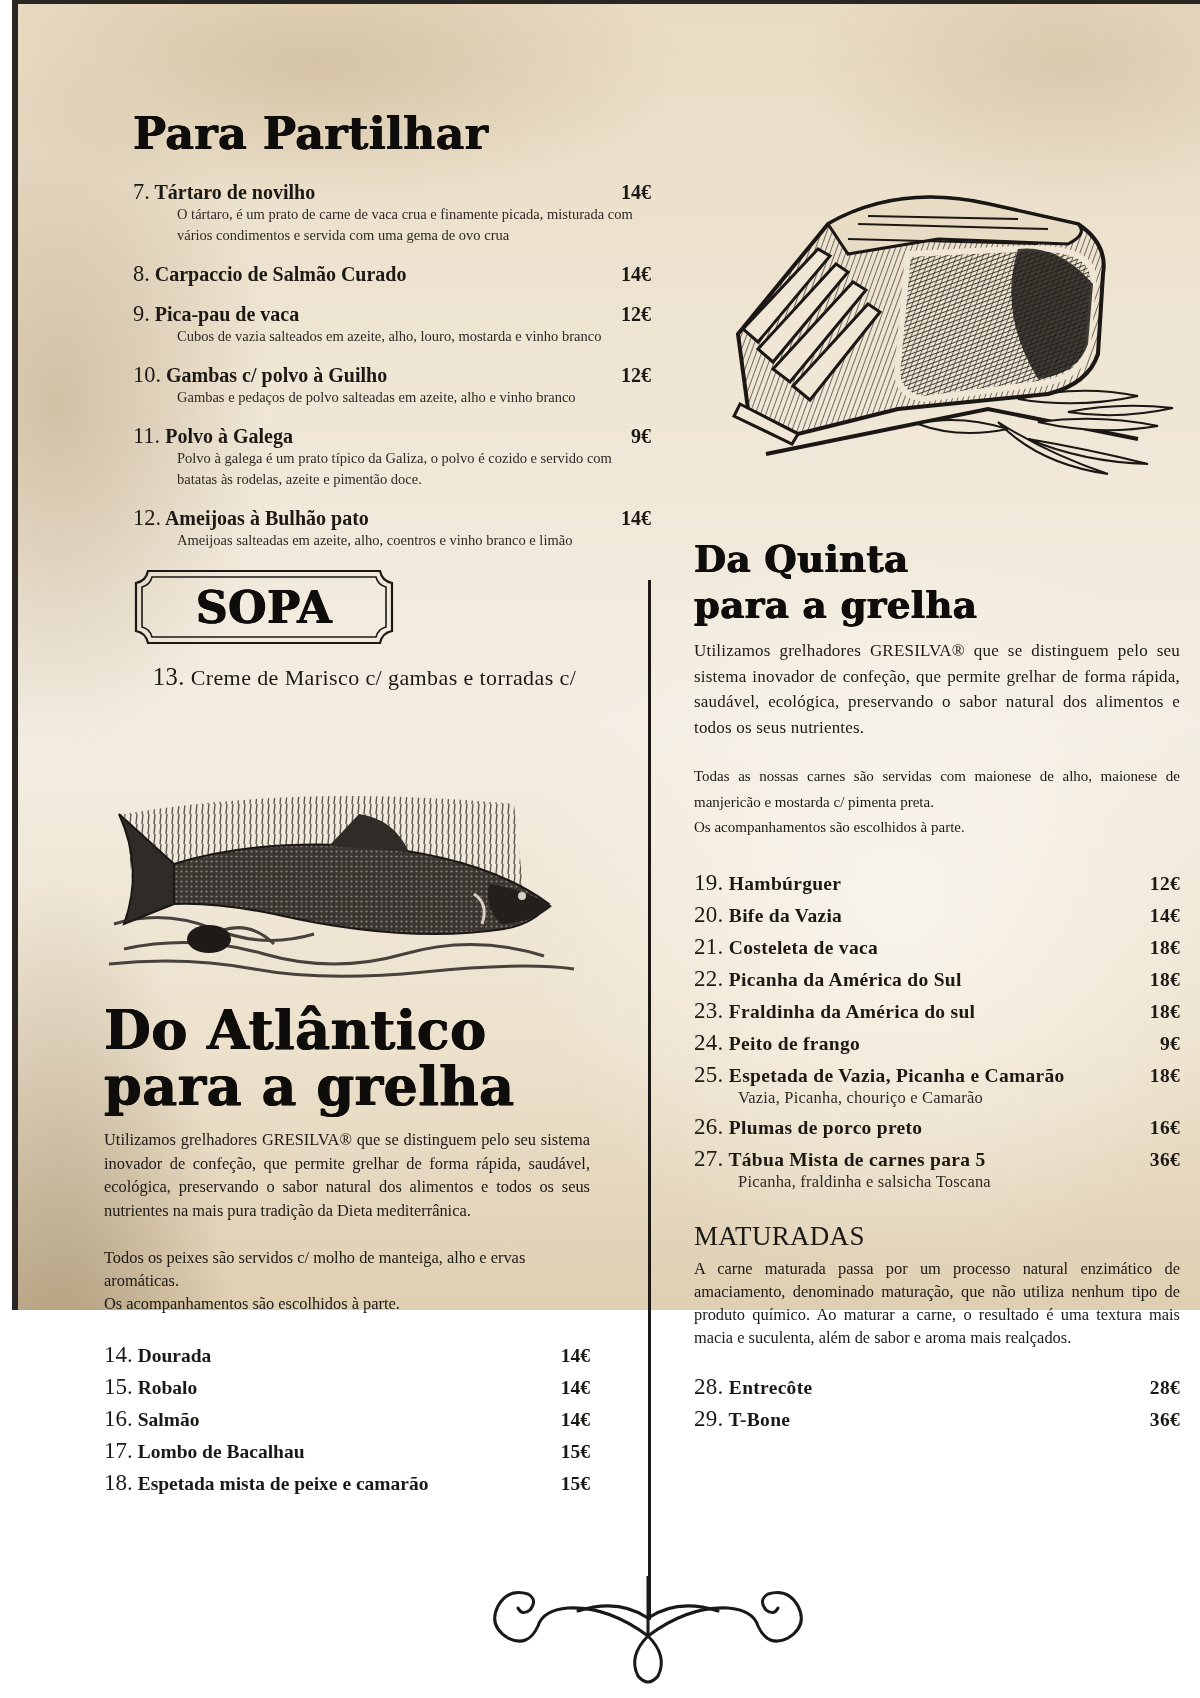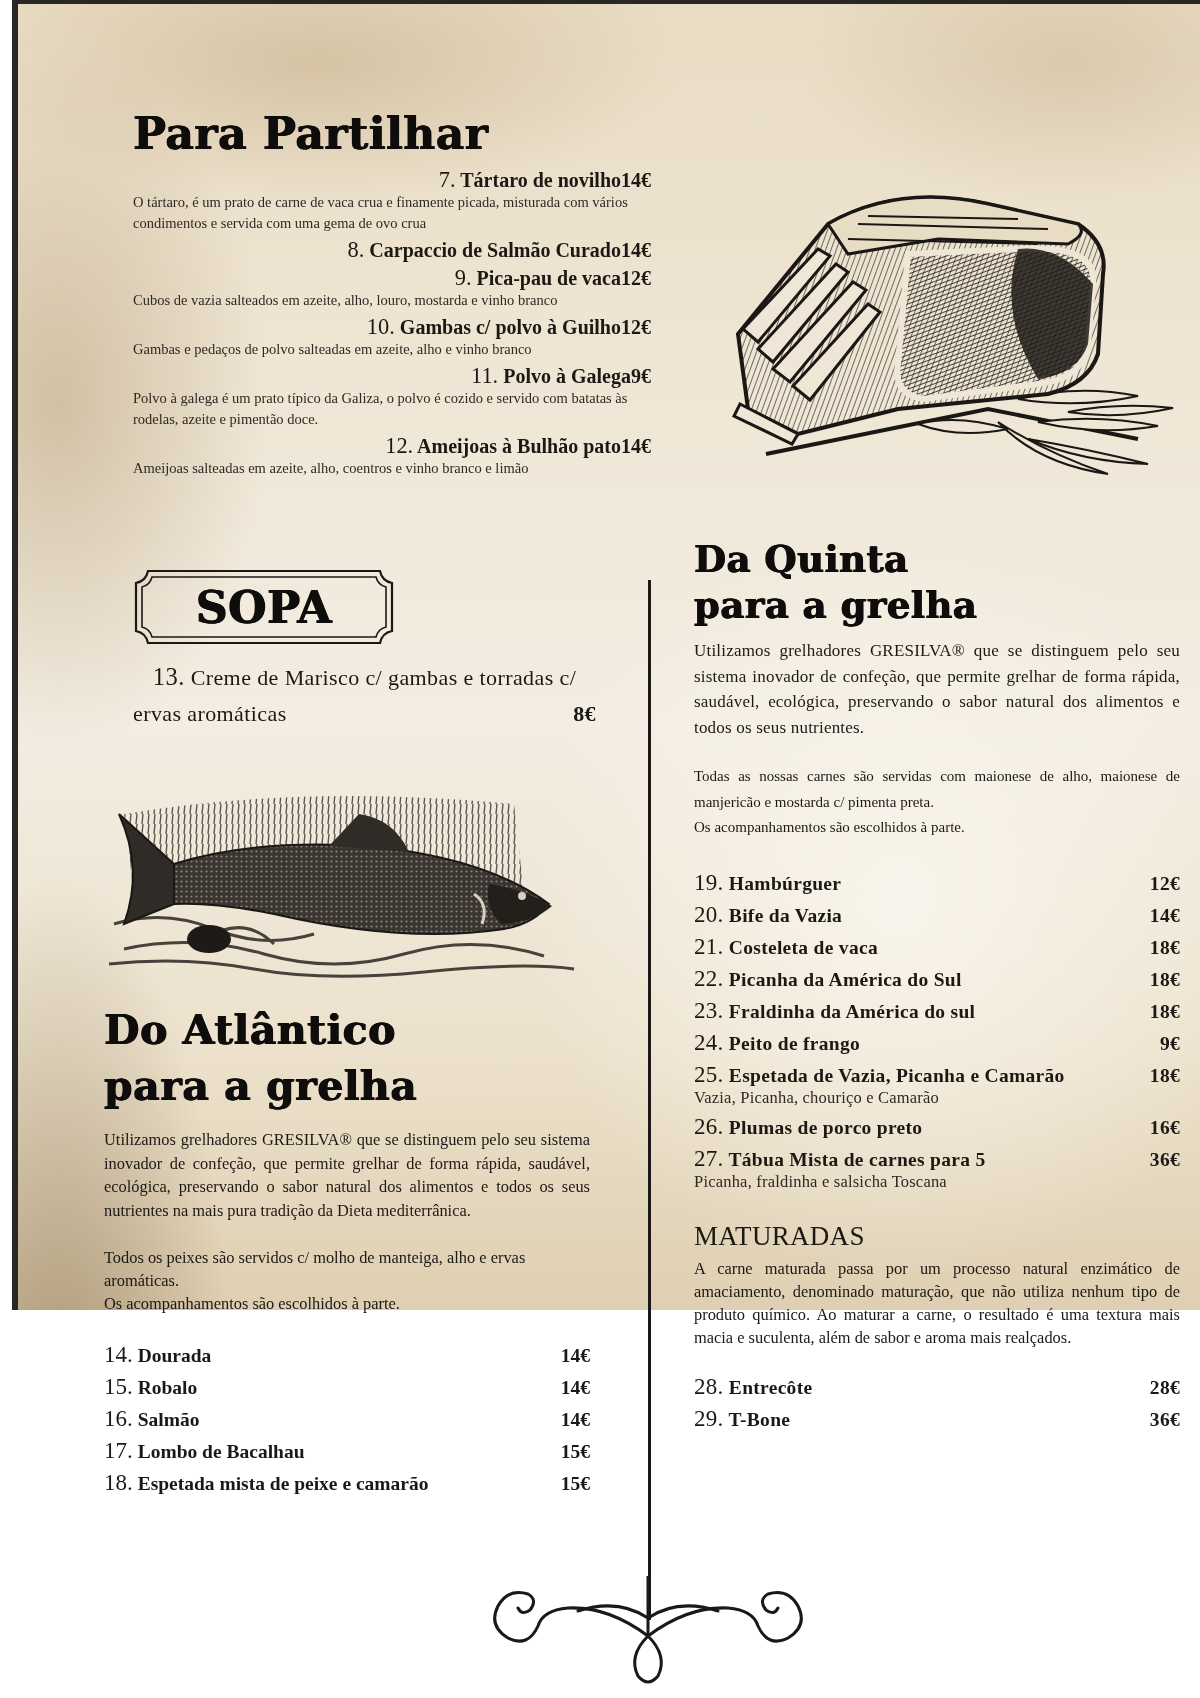--- a/index.html
+++ b/index.html
@@ -31,39 +31,39 @@
       font-family: "DejaVu Serif", "Liberation Serif", serif;
       font-weight: 900; color: #0f0d0b; letter-spacing: 0.5px; margin: 0;
       text-shadow: 0.6px 0 0 #0f0d0b, -0.6px 0 0 #0f0d0b;
     }
 
     
     .item-row { display: flex; justify-content: space-between; align-items: baseline; }
     .item-num { font-size: 1.12em; }
     .item-name { font-weight: bold; }
     .item-price { font-weight: bold; white-space: nowrap; }
-    .item-desc { color: #2d2924; }
+    .item-desc { color: #2d2924; margin-left: 44px; }
 
     
     #partilhar { left: 115px; top: 100px; width: 518px; }
     #partilhar .h-display { font-size: 44px; line-height: 60px; }
-    #partilhar .item-row { font-size: 20px; line-height: 24px; margin-top: 4px; justify-content: flex-end; }
+    #partilhar .item-row { font-size: 20px; line-height: 24px; margin-top: 16px; }
     #partilhar .item-desc { font-size: 14.5px; line-height: 21px; }
 
     
     #sopa-box { left: 116px; top: 565px; width: 260px; height: 76px; }
     #sopa-box svg { position: absolute; left: 0; top: 0; }
     #sopa-title { position: absolute; left: 0; top: 0; width: 260px; height: 76px;
       display: flex; align-items: center; justify-content: center;
       font-size: 44px; }
     #sopa-item { left: 115px; top: 655px; width: 463px; font-size: 22px; line-height: 36px; letter-spacing: 0.4px; text-align: center; }
 
     
     #atlantico { left: 86px; top: 998px; width: 486px; }
-    #atlantico .h-display { font-size: 41px; line-height: 56px; }
+    #atlantico .h-display { font-size: 54px; line-height: 56px; }
     #atlantico .intro { font-size: 16.4px; line-height: 23.5px; text-align: justify; margin: 14px 0 0 0; }
     #atlantico .notes { font-size: 16.4px; line-height: 23px; margin: 24px 0 0 0; }
     #atlantico .items { margin-top: 24px; text-align: center; }
     #atlantico .item-row { font-size: 19.5px; line-height: 31px; }
     #atlantico .item-num { font-size: 23px; }
 
     
     #divider-line { left: 630px; top: 576px; width: 3px; height: 1040px; background: #1b1815; }
     #flourish { left: 470px; top: 1572px; }
 
@@ -177,24 +177,20 @@
   <div id="sopa-box" class="abs">
     <svg width="260" height="76" viewBox="0 0 260 76">
       <path d="M14 2 H246 Q248 12 258 14 V62 Q248 64 246 74 H14 Q12 64 2 62 V14 Q12 12 14 2 Z" fill="none" stroke="#1b1815" stroke-width="2.2"></path>
       <path d="M18 8 H242 Q244 16 252 18 V58 Q244 60 242 68 H18 Q16 60 8 58 V18 Q16 16 18 8 Z" fill="none" stroke="#1b1815" stroke-width="1.6"></path>
     </svg>
     <div id="sopa-title" class="h-display">SOPA</div>
   </div>
 
   <div id="sopa-item" class="abs">
     <div><span class="item-num">13.</span><span> Creme de Marisco c/ gambas e torradas c/</span></div>
-    <div class="item-row">
-      <span>ervas aromáticas</span>
-      <span class="item-price">8€</span>
-    </div>
   </div>
 
   <div id="fish" class="abs">
     <svg width="490" height="200" viewBox="0 0 490 200">
       <defs>
         <pattern id="scales" width="5" height="5" patternUnits="userSpaceOnUse">
           <rect width="5" height="5" fill="#3a3531"></rect>
           <circle cx="2.5" cy="2.5" r="1.1" fill="#8a837a"></circle>
         </pattern>
         <pattern id="reeds" width="6" height="10" patternUnits="userSpaceOnUse">

